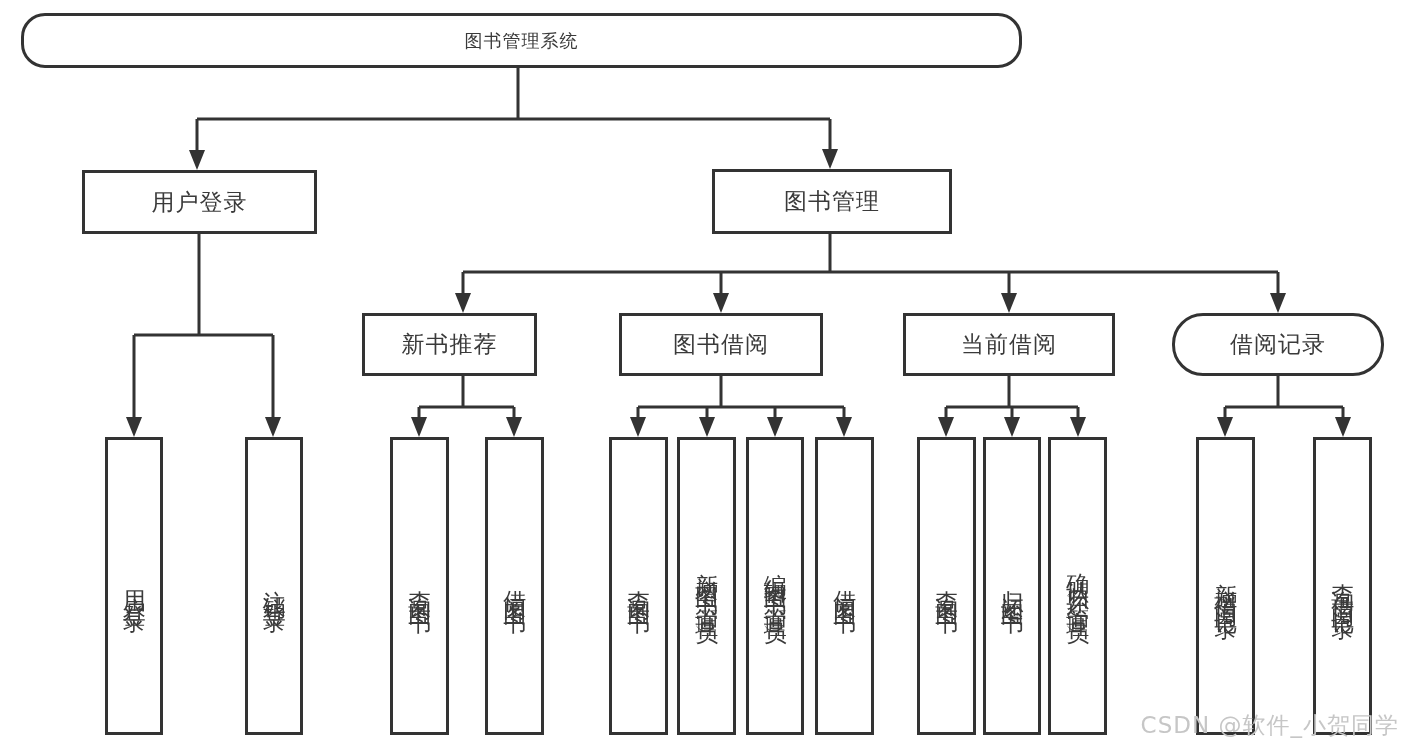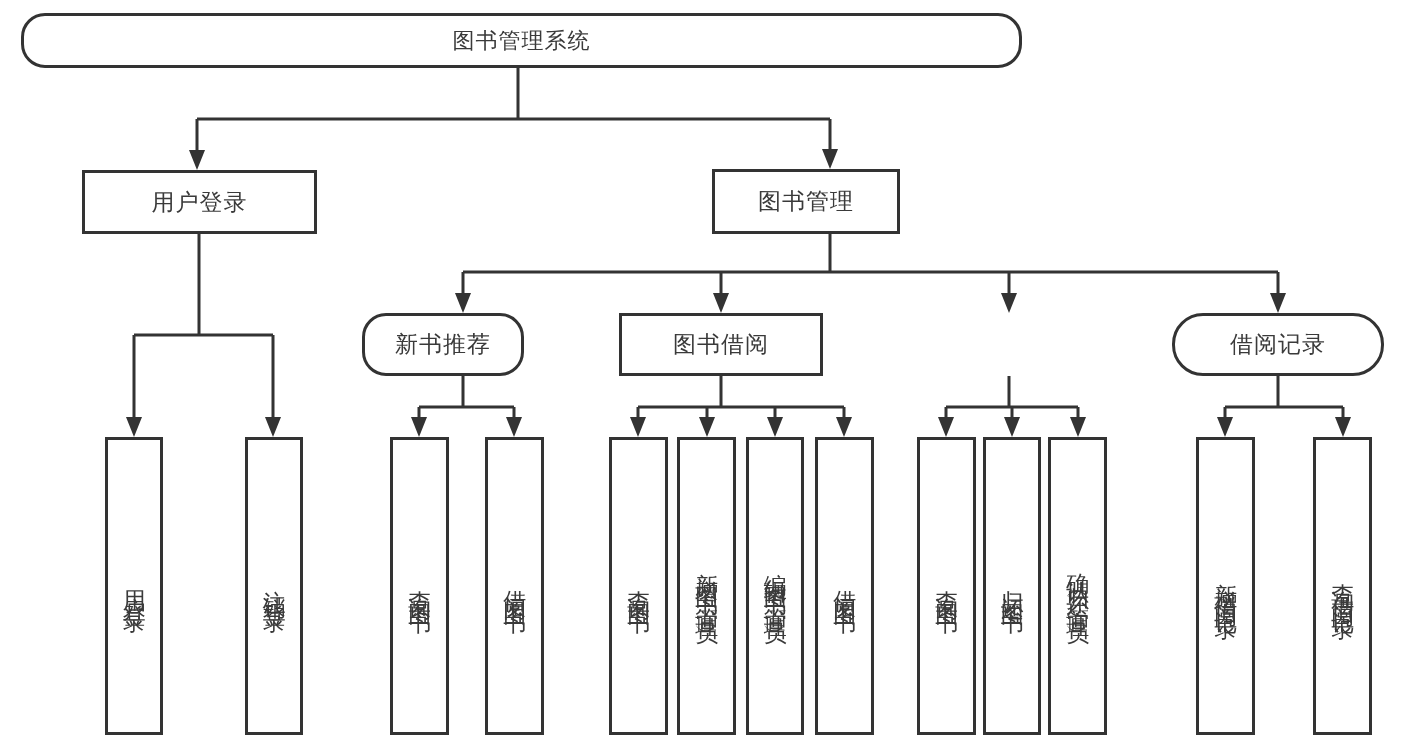--- a/index.html
+++ b/index.html
@@ -17,21 +17,21 @@
     box-sizing: border-box;
     border: 3px solid #333333;
     background: #ffffff;
     display: flex;
     align-items: center;
     justify-content: center;
     color: #3a3a3a;
     z-index: 2;
   }
   .hnode { font-size: 23px; letter-spacing: 1px; }
-  .root  { font-size: 22px; border-radius: 24px; }
+  .root  { font-size: 18px; border-radius: 24px; }
   .vnode { width: 59px; top: 437px; height: 298px; }
   .vtext {
     writing-mode: vertical-rl;
     text-orientation: mixed;
     font-size: 23px;
     letter-spacing: 7px;
     line-height: 1.1;
     white-space: nowrap;
   }
   .watermark {
@@ -95,29 +95,32 @@
     </g>
   </svg>
 
   <div class="node hnode root" style="left:21px; top:13px; width:1001px; height:55px;">
     <span>图书管理系统</span>
   </div>
 
   <div class="node hnode" style="left:82px; top:170px; width:235px; height:64px;">
     <span>用户登录</span>
   </div>
-  <div class="node hnode" style="left:712px; top:169px; width:188px; height:65px;">
+  <div class="node hnode" style="left:712px; top:169px; width:240px; height:65px;">
     <span>图书管理</span>
   </div>
 
-  <div class="node hnode" style="left:362px; top:313px; width:162px; height:63px;border-radius:24px;">
+  <div class="node hnode" style="left:362px; top:313px; width:175px; height:63px;">
     <span>新书推荐</span>
   </div>
   <div class="node hnode" style="left:619px; top:313px; width:204px; height:63px;justify-content:center;">
     <span>图书借阅</span>
+  </div>
+  <div class="node hnode" style="left:903px; top:313px; width:212px; height:63px;">
+    <span>当前借阅</span>
   </div>
   <div class="node hnode" style="left:1172px; top:313px; width:212px; height:63px;border-radius:31px;">
     <span>借阅记录</span>
   </div>
 
   <div class="node vnode" style="left:105px; width:58px;">
     <span class="vtext">用户登录</span>
   </div>
   <div class="node vnode" style="left:245px; width:58px;">
     <span class="vtext">注销登录</span>
@@ -153,13 +156,14 @@
     <span class="vtext">确认归还（管理员）</span>
   </div>
 
   <div class="node vnode" style="left:1196px;">
     <span class="vtext">新增借阅记录</span>
   </div>
   <div class="node vnode" style="left:1313px;">
     <span class="vtext">查询借阅记录</span>
   </div>
 
+  <div class="watermark">CSDN @软件_小贺同学</div>
 </div>
 
 </body></html>

